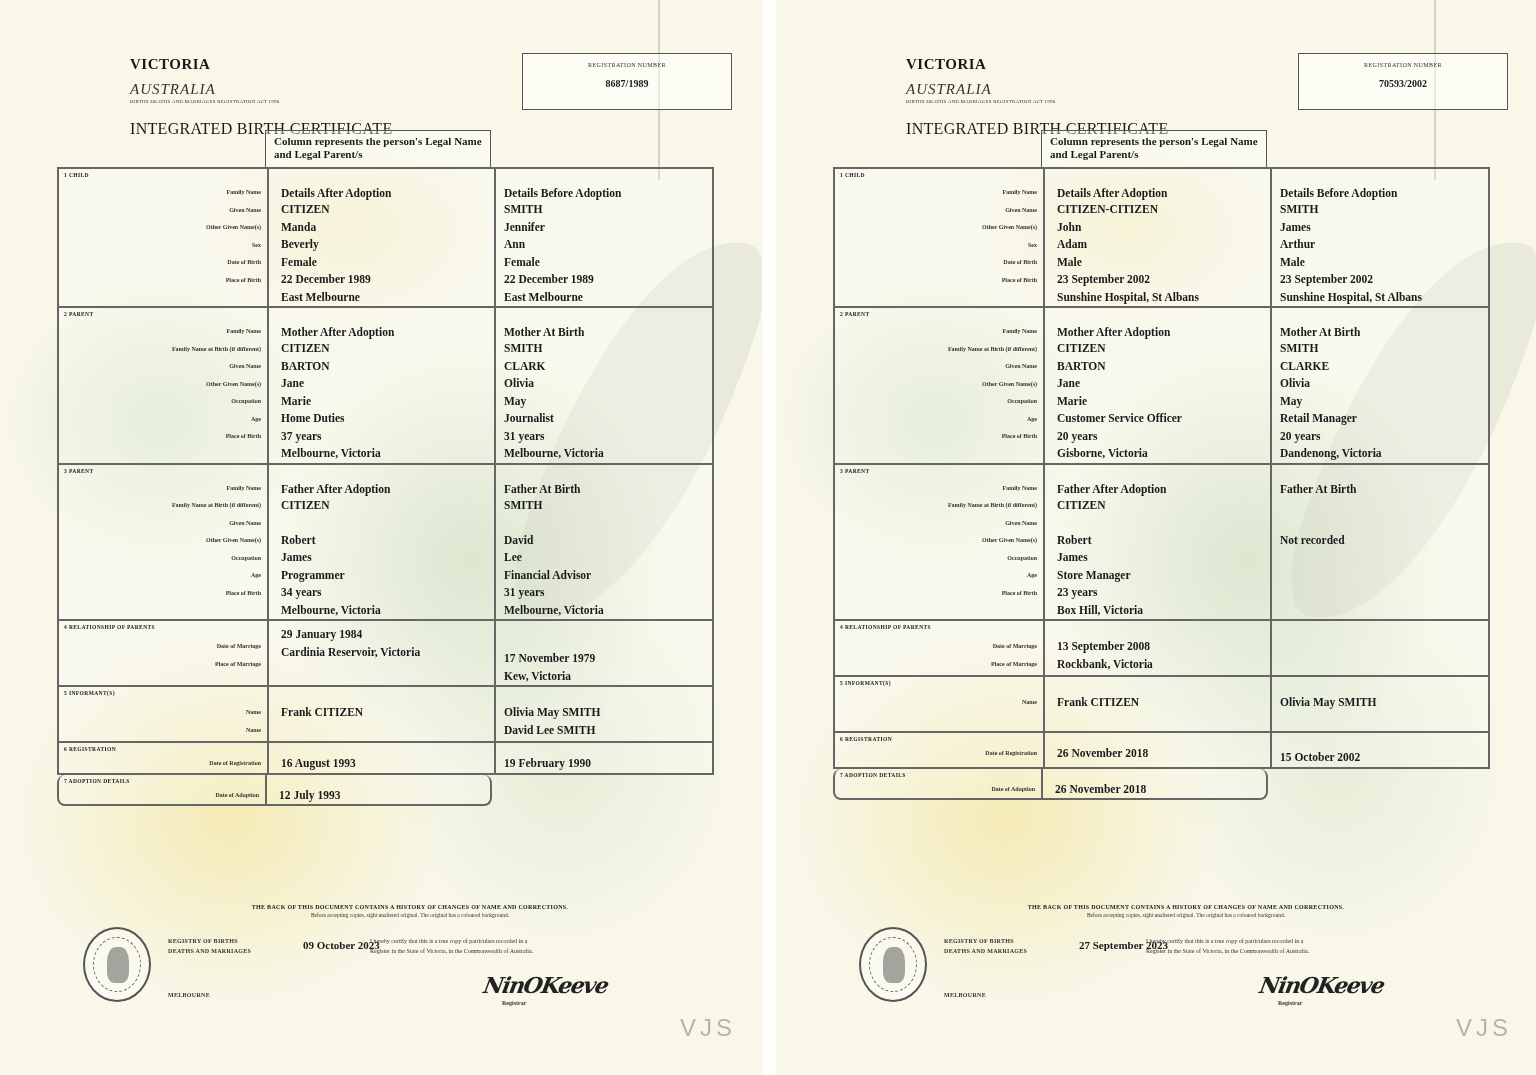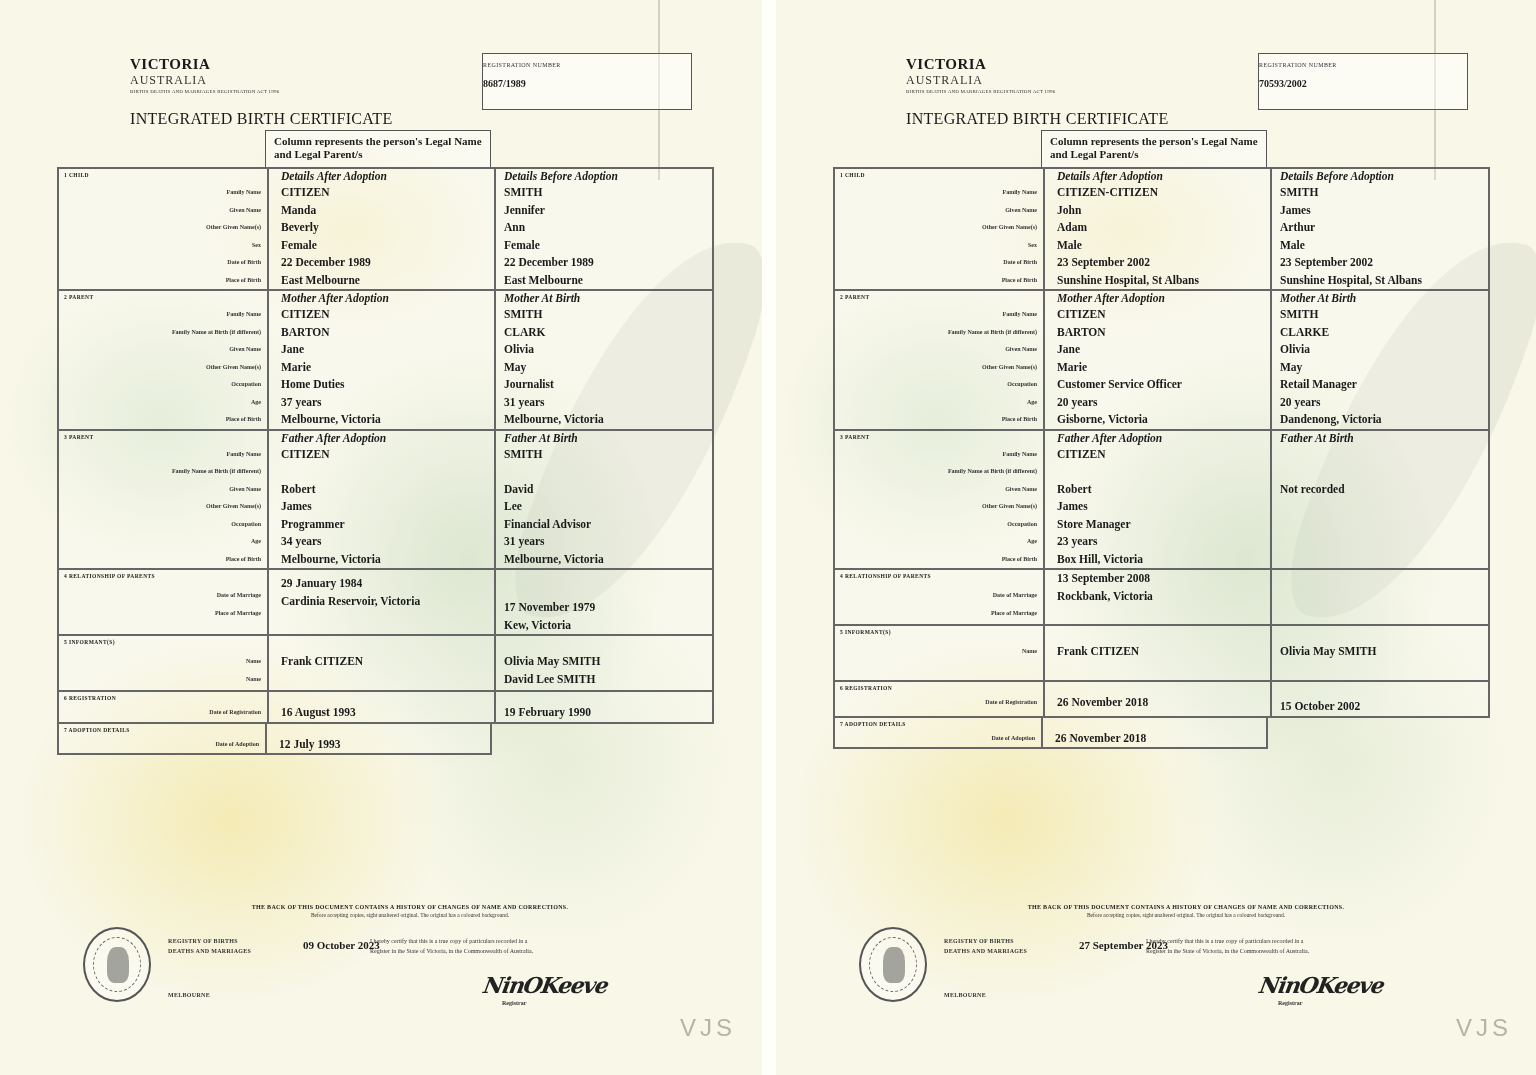--- a/index.html
+++ b/index.html
@@ -18,41 +18,41 @@
   }
   .page.left { left: 0; }
   .page.right { left: 776px; width: 760px; }
   .gap { position: absolute; left: 762px; top: 0; width: 14px; height: 1075px; background: #fffffa; }
 
   .leaf-stem { position: absolute; left: 658px; top: 0; width: 2px; height: 180px; background: rgba(140,140,120,0.35); }
   .leaf-shape { position: absolute; left: 560px; top: 220px; width: 160px; height: 420px; border-radius: 80% 20% 80% 20%; background: rgba(170,180,160,0.18); transform: rotate(18deg); }
 
   .hdr { position: absolute; left: 130px; top: 56px; width: 300px; text-align: left; }
   .hdr .state { font-weight: bold; font-size: 15px; letter-spacing: 0.5px; }
-  .hdr .country { font-size: 12px; letter-spacing: 1px; color: #333; margin-top: 0px; }
+  .hdr .country { font-size: 15px; letter-spacing: 1px; color: #333; margin-top: 8px; font-style: italic; }
   .hdr .act { font-size: 5px; letter-spacing: 0.2px; color: #333; margin-top: 1px; }
   .hdr .title { font-weight: normal; font-size: 16px; letter-spacing: 0.3px; margin-top: 16px; }
 
-  .regbox { position: absolute; left: 482px; top: 53px; width: 210px; height: 57px; border: 1.5px solid #555; background: rgba(255,255,255,0.5); }
+  .regbox { position: absolute; left: 522px; top: 53px; width: 210px; height: 57px; border: 1.5px solid #555; background: rgba(255,255,255,0.5); text-align: center; }
   .regbox .lbl { font-size: 6px; letter-spacing: 0.4px; margin-top: 8px; color: #333; }
   .regbox .num { font-size: 10px; font-weight: bold; margin-top: 10px; }
 
   .legend-box { position: absolute; left: 265px; top: 130px; width: 226px; height: 37px; border: 1.5px solid #555; border-bottom: none; padding: 4px 8px; font-size: 11px; font-weight: bold; line-height: 13px; background: rgba(255,255,255,0.35); }
 
   .table { position: absolute; left: 57px; top: 167px; width: 657px; }
   .sec { position: relative; border: 2px solid #666; border-top: none; display: flex; background: rgba(255,255,255,0.18); }
   .sec.first { border-top: 2px solid #666; }
-  .sec.narrow { width: 435px; }
+  .sec.narrow { width: 435px; border-radius: 8px; }
   .col-lbl { width: 208px; position: relative; padding-top: 15px; padding-right: 6px; text-align: right; }
   .col-a { width: 227px; border-left: 2px solid #666; padding-left: 12px; }
   .col-b { flex: 1; border-left: 2px solid #666; padding-left: 8px; }
   .sec-title { position: absolute; left: 5px; top: 3px; font-size: 5.5px; font-weight: bold; letter-spacing: 0.4px; text-transform: uppercase; }
   .fld { font-size: 6px; height: 17.5px; line-height: 17.5px; font-weight: bold; color: #333; white-space: nowrap; }
   .val { font-size: 11.5px; font-weight: bold; height: 17.5px; line-height: 17.5px; white-space: nowrap; }
-  .val.it { font-style: italic; font-weight: bold; height: 15px; line-height: 15px; margin-top: 0; }
+  .val.it { font-weight: bold; height: 15px; line-height: 15px; margin-top: 17px; }
 
   .footer-note { position: absolute; left: 170px; top: 904px; width: 480px; text-align: center; }
   .footer-note .l1 { font-size: 6px; font-weight: bold; letter-spacing: 0.3px; }
   .footer-note .l2 { font-size: 5.5px; color: #333; margin-top: 2px; }
 
   .seal { position: absolute; left: 83px; top: 927px; width: 68px; height: 75px; border-radius: 50%; border: 2px solid #555; background: rgba(255,255,255,0.35); }
   .seal::before { content: ""; position: absolute; left: 8px; top: 8px; right: 8px; bottom: 8px; border-radius: 50%; border: 1px dashed #666; }
   .seal::after { content: ""; position: absolute; left: 22px; top: 18px; width: 22px; height: 36px; border-radius: 40% 40% 30% 30%; background: rgba(60,60,60,0.45); }
 
   .registry { position: absolute; left: 168px; top: 936px; font-size: 6px; font-weight: bold; line-height: 10px; letter-spacing: 0.3px; color: #333; }
@@ -375,21 +375,21 @@
         <div class="val"></div>
       </div>
     </div>
 
     <div class="sec">
       <div class="sec-title">4 RELATIONSHIP OF PARENTS</div>
       <div class="col-lbl" style="padding-top:17px;padding-bottom:2px">
         <div class="fld">Date of Marriage</div>
         <div class="fld">Place of Marriage</div>
       </div>
-      <div class="col-a" style="">
+      <div class="col-a" style="padding-top:17px">
         <div class="val">13 September 2008</div>
         <div class="val">Rockbank, Victoria</div>
       </div>
       <div class="col-b" style="padding-top:17px">
         <div class="val"></div>
         <div class="val"></div>
       </div>
     </div>
 
     <div class="sec">

